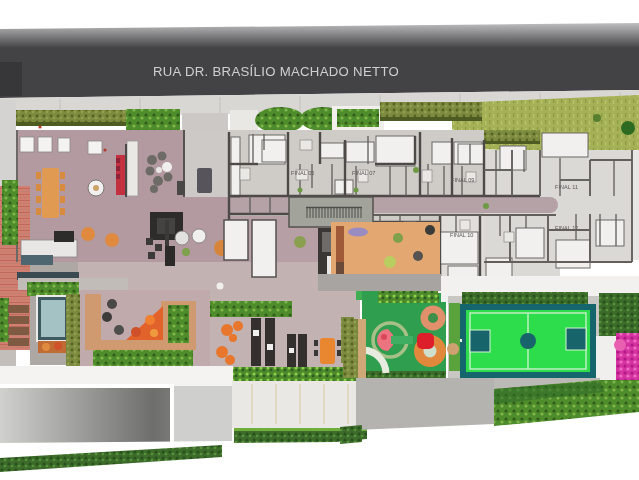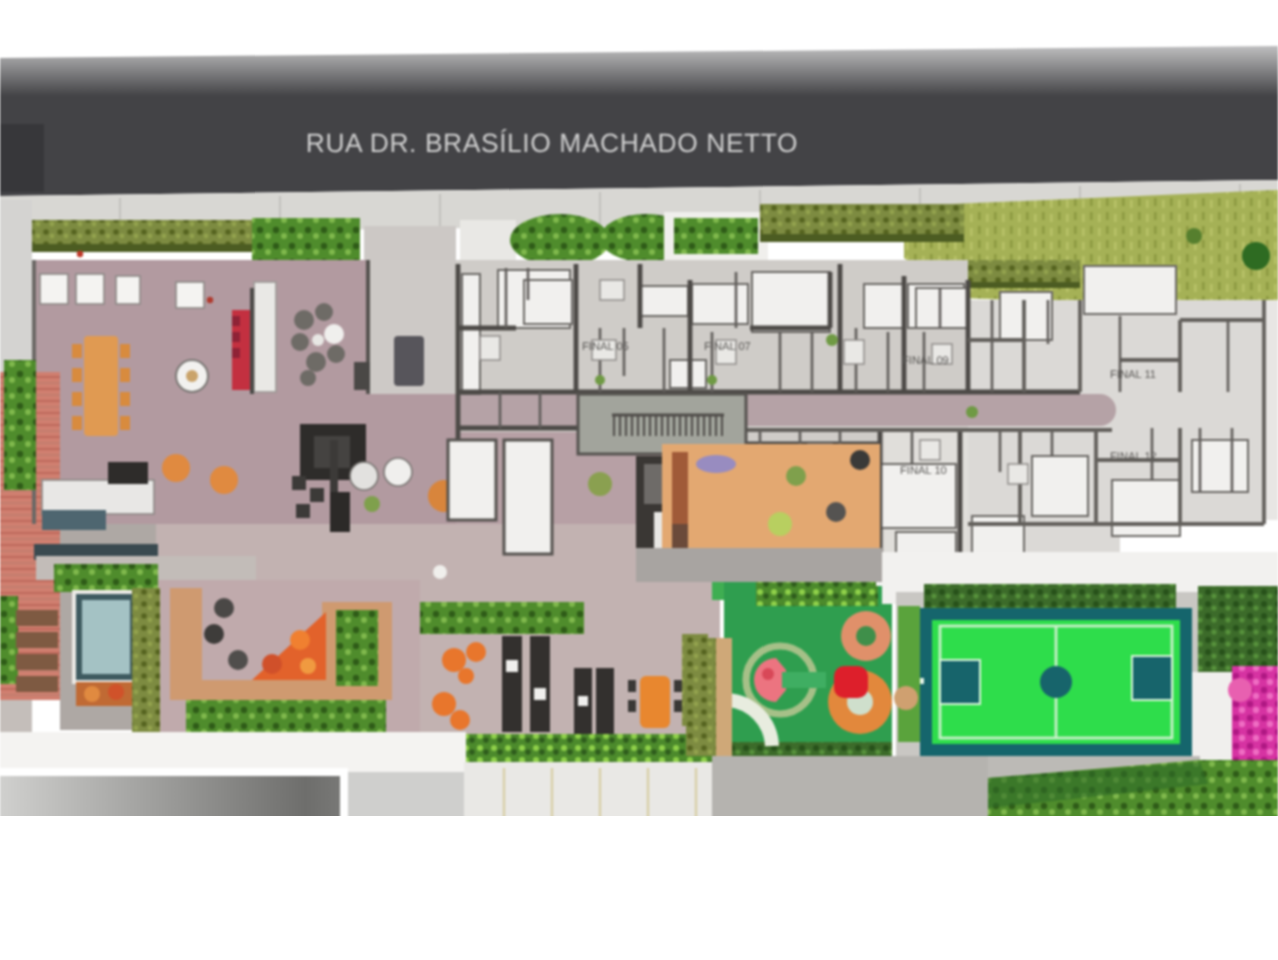--- a/index.html
+++ b/index.html
@@ -1,16 +1,16 @@
 <!DOCTYPE html>
 <html><head>
 <meta charset="utf-8">
 <style>
 html,body{margin:0;padding:0;background:#ffffff;}
-#scene{width:639px;height:408px;position:relative;overflow:hidden;font-family:"Liberation Sans",sans-serif;}
+#scene{width:639px;height:480px;position:relative;overflow:hidden;font-family:"Liberation Sans",sans-serif;}
 svg{display:block;filter:blur(0.6px);}
 </style>
 </head>
 <body>
 <div id="scene">
 <svg width="639" height="480" viewBox="0 0 639 480" xmlns="http://www.w3.org/2000/svg">
 <defs>
 <linearGradient id="roadblur" x1="0" y1="0" x2="0" y2="1">
   <stop offset="0" stop-color="#ffffff" stop-opacity="1"></stop>
   <stop offset="1" stop-color="#ffffff" stop-opacity="0"></stop>

